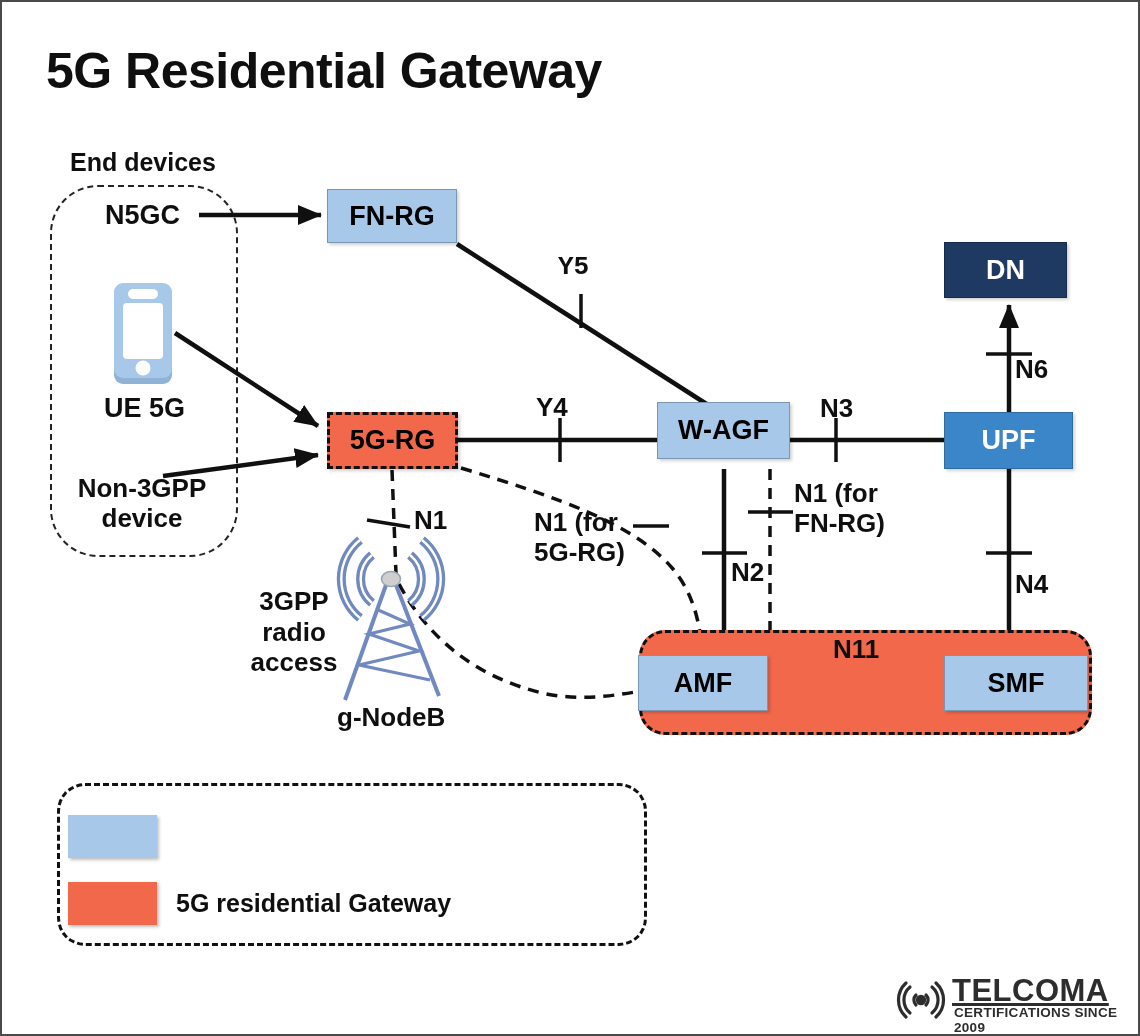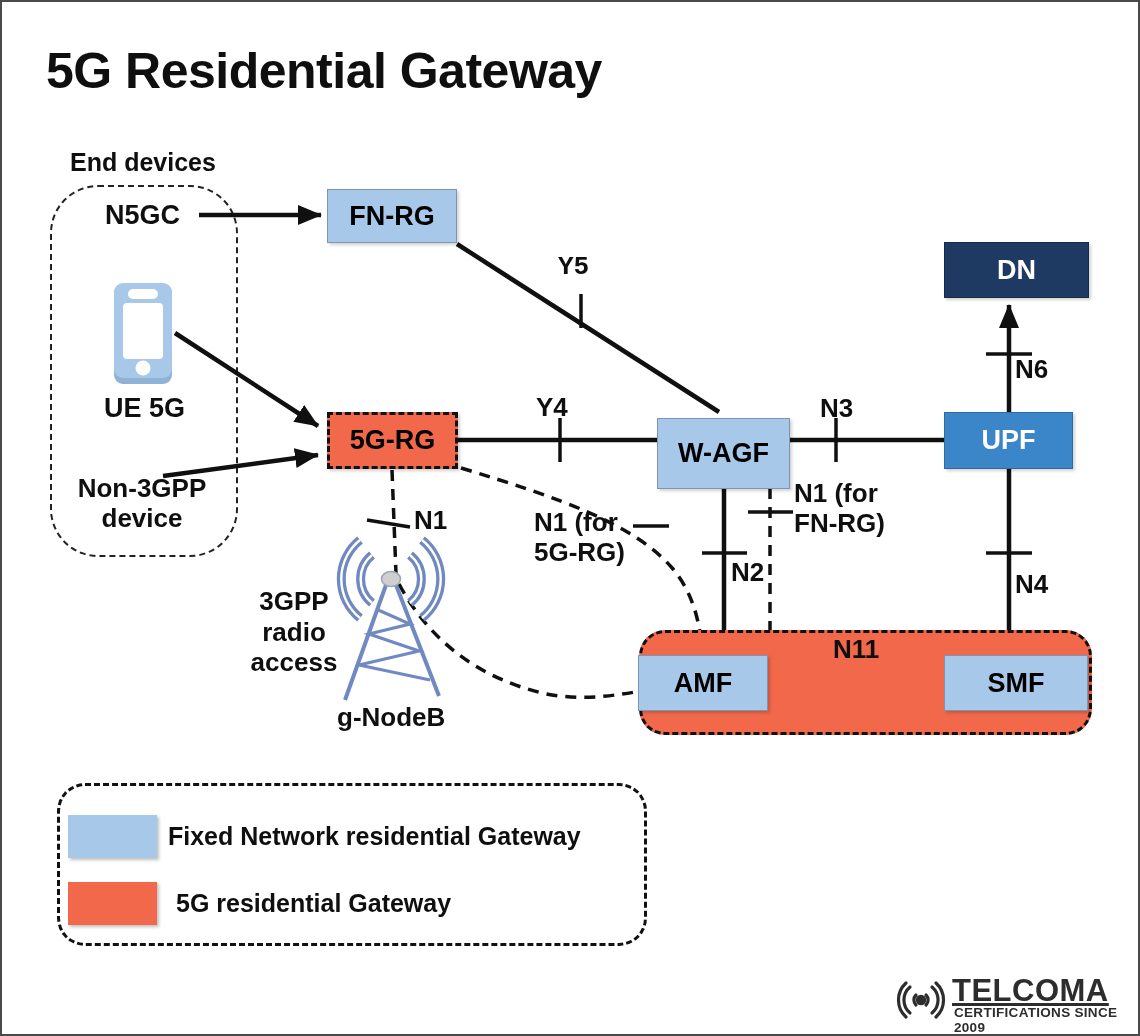--- a/index.html
+++ b/index.html
@@ -38,23 +38,23 @@
     border:2px dashed #222;border-radius:48px;background:transparent;
   }
   .node{
     position:absolute;display:flex;align-items:center;justify-content:center;
     font-size:27px;font-weight:700;color:#000000;
     background:var(--light-blue);border:1px solid rgba(85,110,135,.55);
     box-shadow:2px 2px 3px rgba(0,0,0,.18);
   }
   .node-fn-rg{left:325px;top:187px;width:130px;height:54px;}
   .node-5g-rg{left:325px;top:410px;width:131px;height:57px;background:var(--orange);border:3px dashed #111;}
-  .node-w-agf{left:655px;top:416px;width:133px;height:71px;}
+  .node-w-agf{left:655px;top:400px;width:133px;height:57px;}
   .node-upf{left:942px;top:410px;width:129px;height:57px;background:var(--upf-blue);color:#fff;border:1px solid rgba(0,0,0,.2);}
-  .node-dn{left:942px;top:240px;width:145px;height:56px;background:var(--dn-navy);color:#fff;border:1px solid rgba(0,0,0,.25);}
+  .node-dn{left:942px;top:240px;width:123px;height:56px;background:var(--dn-navy);color:#fff;border:1px solid rgba(0,0,0,.25);}
   .core-group{
     left:637px;top:628px;width:453px;height:105px;background:var(--orange);
     border:3px dashed #111;border-radius:26px;
   }
   .node-amf{left:636px;top:653px;width:130px;height:56px;}
   .node-smf{left:942px;top:653px;width:144px;height:56px;}
 
   .wires{left:0;top:0;pointer-events:none;}
   .wire{stroke:var(--line);stroke-width:4.5;fill:none;}
   .dashed{stroke-dasharray:11 8;stroke-width:3.5;}
@@ -221,20 +221,19 @@
   <div class="lbl lbl-n1-fnrg">N1 (for
 FN-RG)</div>
 
   <div class="lbl lbl-radio">3GPP
 radio
 access</div>
   <div class="lbl lbl-gnodeb">g-NodeB</div>
 
   <div class="abs legend-box"></div>
   <div class="legend-swatch legend-swatch-blue"></div>
-  <div class="legend-label legend-label-1">Fixed Network residential Gateway</div>
   <div class="legend-swatch legend-swatch-orange"></div>
   <div class="legend-label legend-label-2">5G residential Gateway</div>
 
   <div class="abs logo-name">TELCOMA</div>
   <div class="abs logo-tagline">CERTIFICATIONS SINCE 2009</div>
 
 </div>
 
 </body></html>

